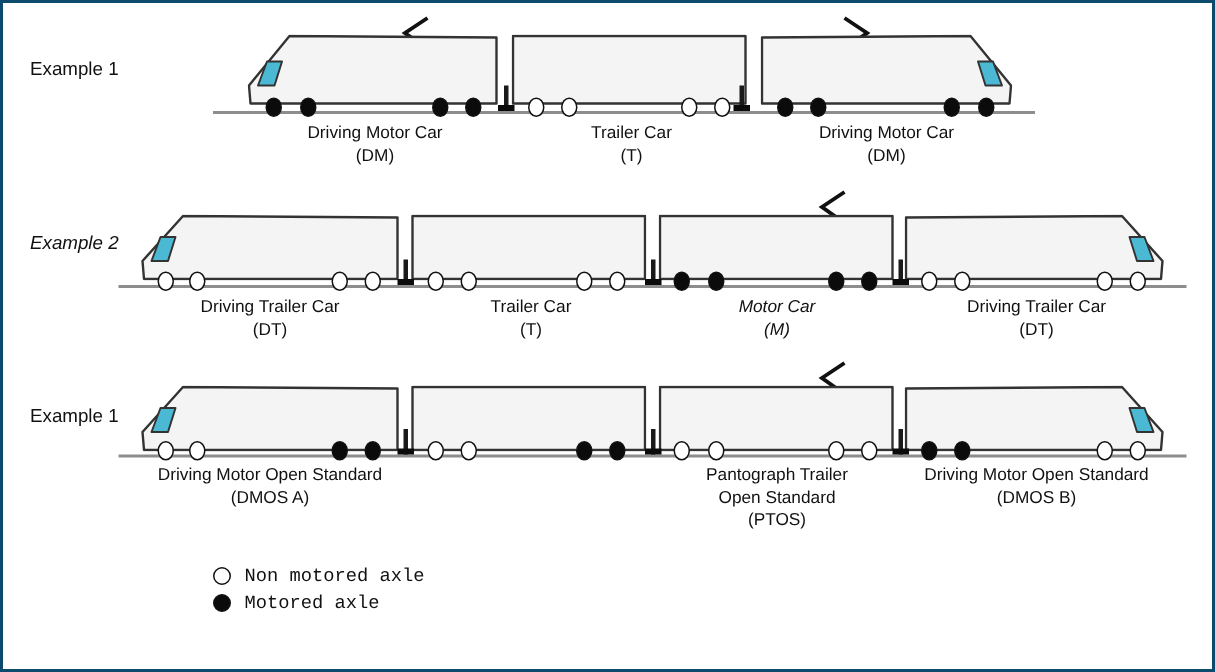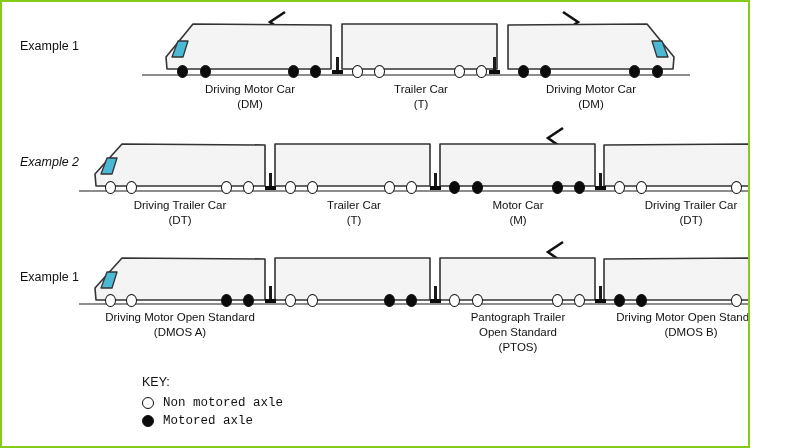--- a/index.html
+++ b/index.html
@@ -5,24 +5,24 @@
   html, body {
     margin: 0;
     padding: 0;
     background: #ffffff;
   }
   body {
     font-family: "Liberation Sans", sans-serif;
   }
   #frame {
     position: relative;
-    width: 750px;
+    width: 810px;
     height: 448px;
     background: #ffffff;
-    border: 2px solid #84cc16;
+    border: 2px solid #0c4a6e;
     box-sizing: border-box;
     overflow: hidden;
   }
   .example-label {
     position: absolute;
     font-size: 12.5px;
     color: #111;
     white-space: nowrap;
   }
   .rail {
@@ -196,21 +196,21 @@
 (T)</div>
     <div class="car" style="left: 437px; top: 141px; width: 157px; height: 44px;">
       <svg class="car-body" viewBox="0 0 157 44" preserveAspectRatio="none">
         <path d="M 1 1 L 156 1 L 156 43 L 1 43 Z" fill="#f4f4f4" stroke="#333333" stroke-width="1.6" stroke-linejoin="round"></path>
       </svg>
     </div>
     <div class="axle motored" style="left: 447px; top: 179px;"></div>
     <div class="axle motored" style="left: 470px; top: 179px;"></div>
     <div class="axle motored" style="left: 550px; top: 179px;"></div>
     <div class="axle motored" style="left: 572px; top: 179px;"></div>
-    <div class="car-caption" style="left: 438px; top: 196px; width: 156px;">Motor Car
+    <div class="car-caption" style="left: 438px; top: 196px; width: 156px; font-style: italic;">Motor Car
 (M)</div>
     <div class="car" style="left: 601px; top: 141px; width: 173px; height: 44px;">
       <svg class="car-body" viewBox="0 0 173 44" preserveAspectRatio="none">
         <path d="M 1 2 L 145 1 L 172 31 L 171 43 L 1 43 Z" fill="#f4f4f4" stroke="#333333" stroke-width="1.6" stroke-linejoin="round"></path>
         <path d="M 166 31 L 160 15 L 150 15 L 155 31 Z" fill="#4bb8d4" stroke="#333333" stroke-width="1.3" stroke-linejoin="round"></path>
       </svg>
     </div>
     <div class="axle non-motored" style="left: 612px; top: 179px;"></div>
     <div class="axle non-motored" style="left: 634px; top: 179px;"></div>
     <div class="axle non-motored" style="left: 729px; top: 179px;"></div>
@@ -285,21 +285,20 @@
     </div>
     <div class="coupler" style="left: 428px; top: 284px; width: 11px; height: 17px;">
       <div class="post"></div>
       <div class="foot"></div>
     </div>
     <div class="coupler" style="left: 593px; top: 284px; width: 11px; height: 17px;">
       <div class="post"></div>
       <div class="foot"></div>
     </div>
     <div id="key" style="left: 140px; top: 373px;">
-      <div class="key-title">KEY:</div>
       <div class="key-row">
         <span class="key-swatch non-motored"></span>
         <span class="key-label">Non motored axle</span>
       </div>
       <div class="key-row">
         <span class="key-swatch motored"></span>
         <span class="key-label">Motored axle</span>
       </div>
     </div>
   </div>

